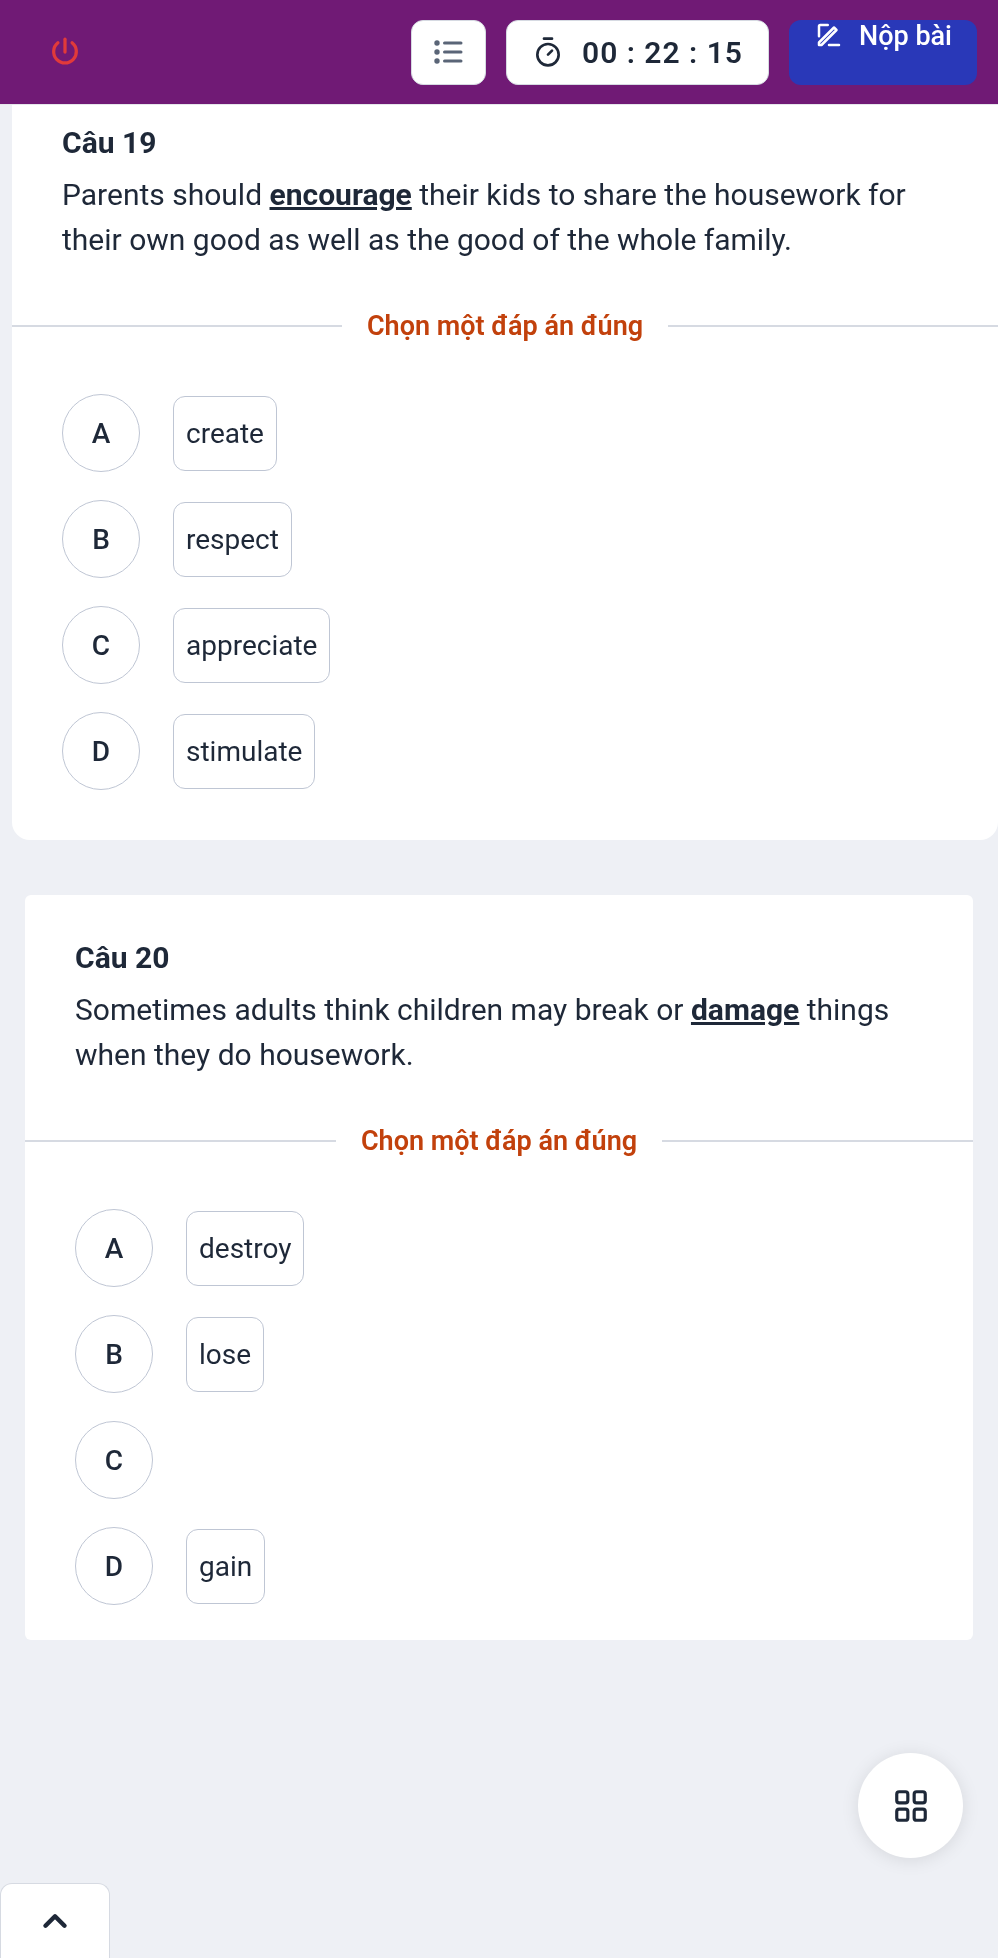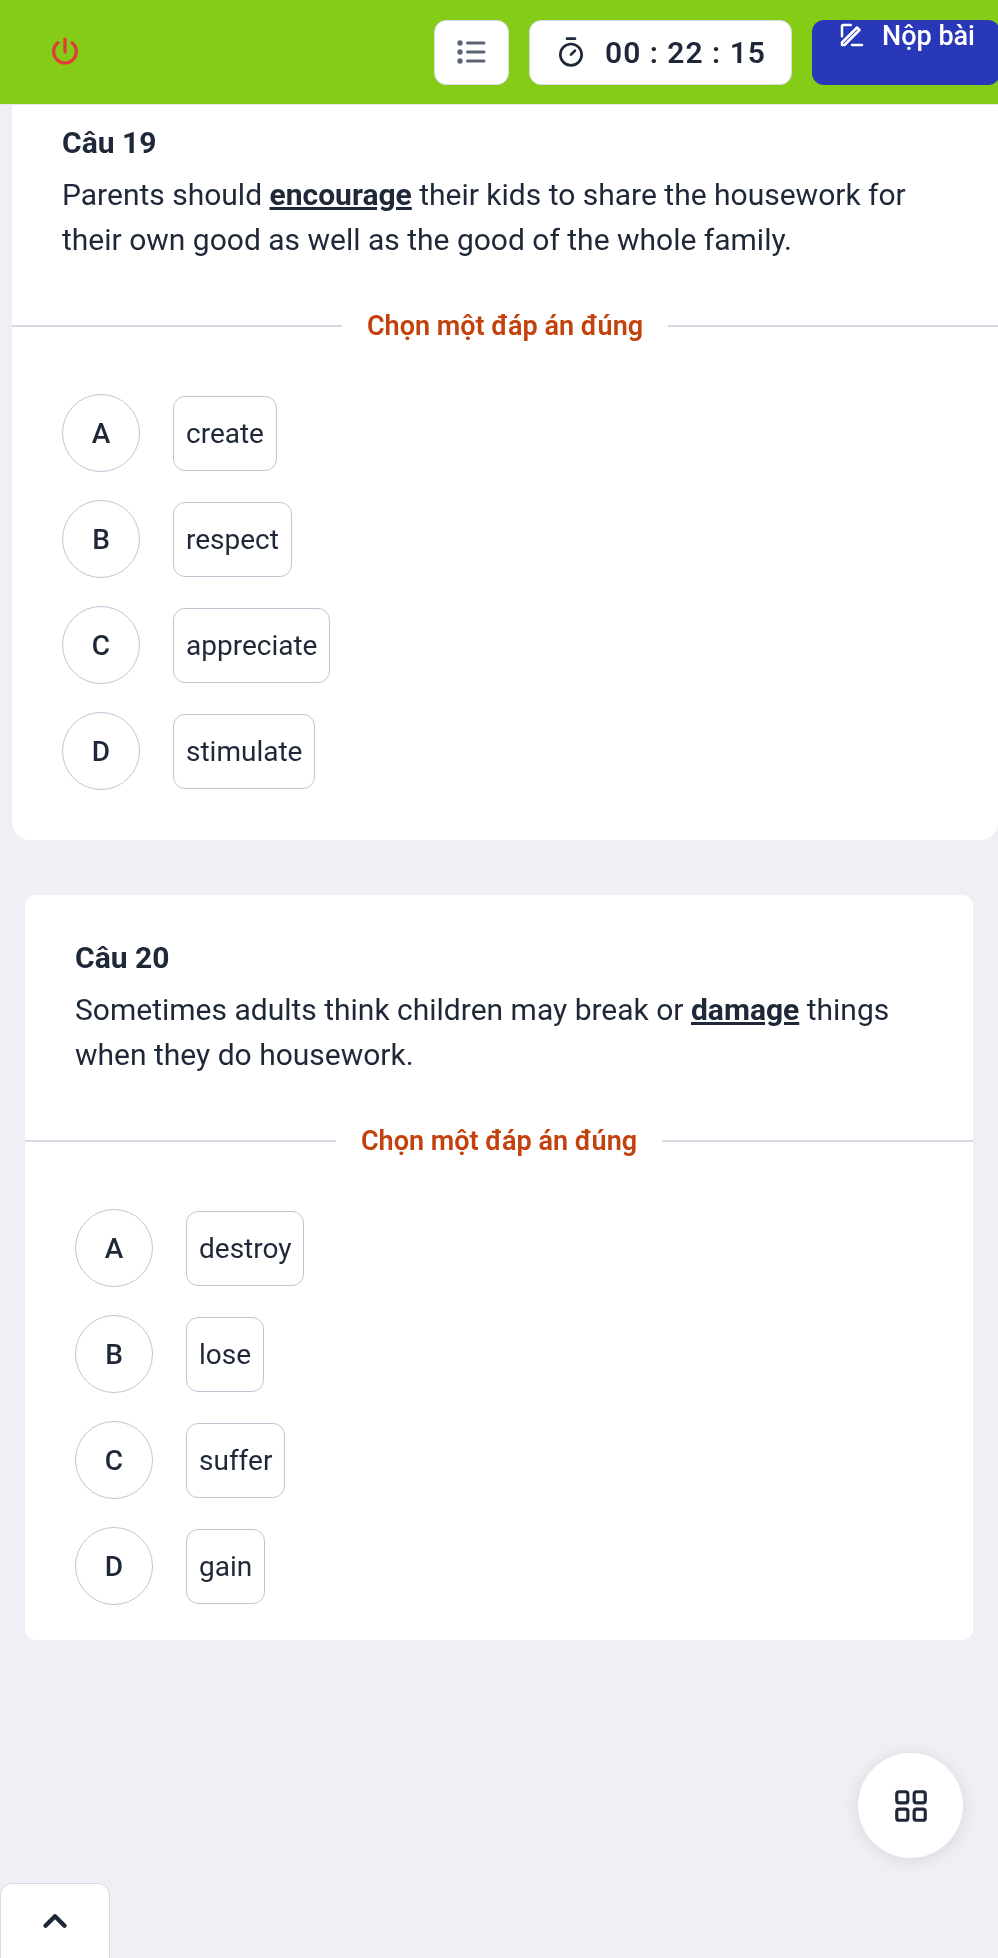--- a/index.html
+++ b/index.html
@@ -10,25 +10,25 @@
     body {
       font-family: -apple-system, BlinkMacSystemFont, 'Segoe UI', Roboto, Arial, sans-serif;
       background: #eef0f5;
       color: #1e2838;
       width: 998px;
       height: 1958px;
       overflow: hidden;
       position: relative;
     }
     .header {
-      background: #84cc16;
+      background: #701a75;
       height: 105px;
       display: flex;
       align-items: center;
-      padding: 0 33px 0 45px;
+      padding: 0 56px 0 45px;
       gap: 20px;
       border-bottom: 1px solid #e5e7eb;
     }
     .power-btn {
       width: 40px;
       height: 40px;
       display: flex;
       align-items: center;
       justify-content: center;
       cursor: pointer;
@@ -81,21 +81,21 @@
     }
     .question-card {
       background: #fff;
       border-radius: 0 0 18px 18px;
       margin-bottom: 55px;
       padding: 0;
       position: relative;
       margin-left: 12px;
     }
     .question-card.second {
-      border-radius: 11px;
+      border-radius: 6px;
       margin: 0 25px;
     }
     .q-body {
       padding: 20px 50px 50px 50px;
     }
     .q-title {
       font-size: 30px;
       font-weight: 700;
       color: #1e2838;
       margin-bottom: 12px;
@@ -276,21 +276,20 @@
         <div class="option-row">
           <div class="option-letter">A</div>
           <div class="option-text">destroy</div>
         </div>
         <div class="option-row">
           <div class="option-letter">B</div>
           <div class="option-text">lose</div>
         </div>
         <div class="option-row">
           <div class="option-letter">C</div>
-          <div class="option-text">suffer</div>
         </div>
         <div class="option-row">
           <div class="option-letter">D</div>
           <div class="option-text">gain</div>
         </div>
       </div>
     </div>
   </div>
 
 </div>

